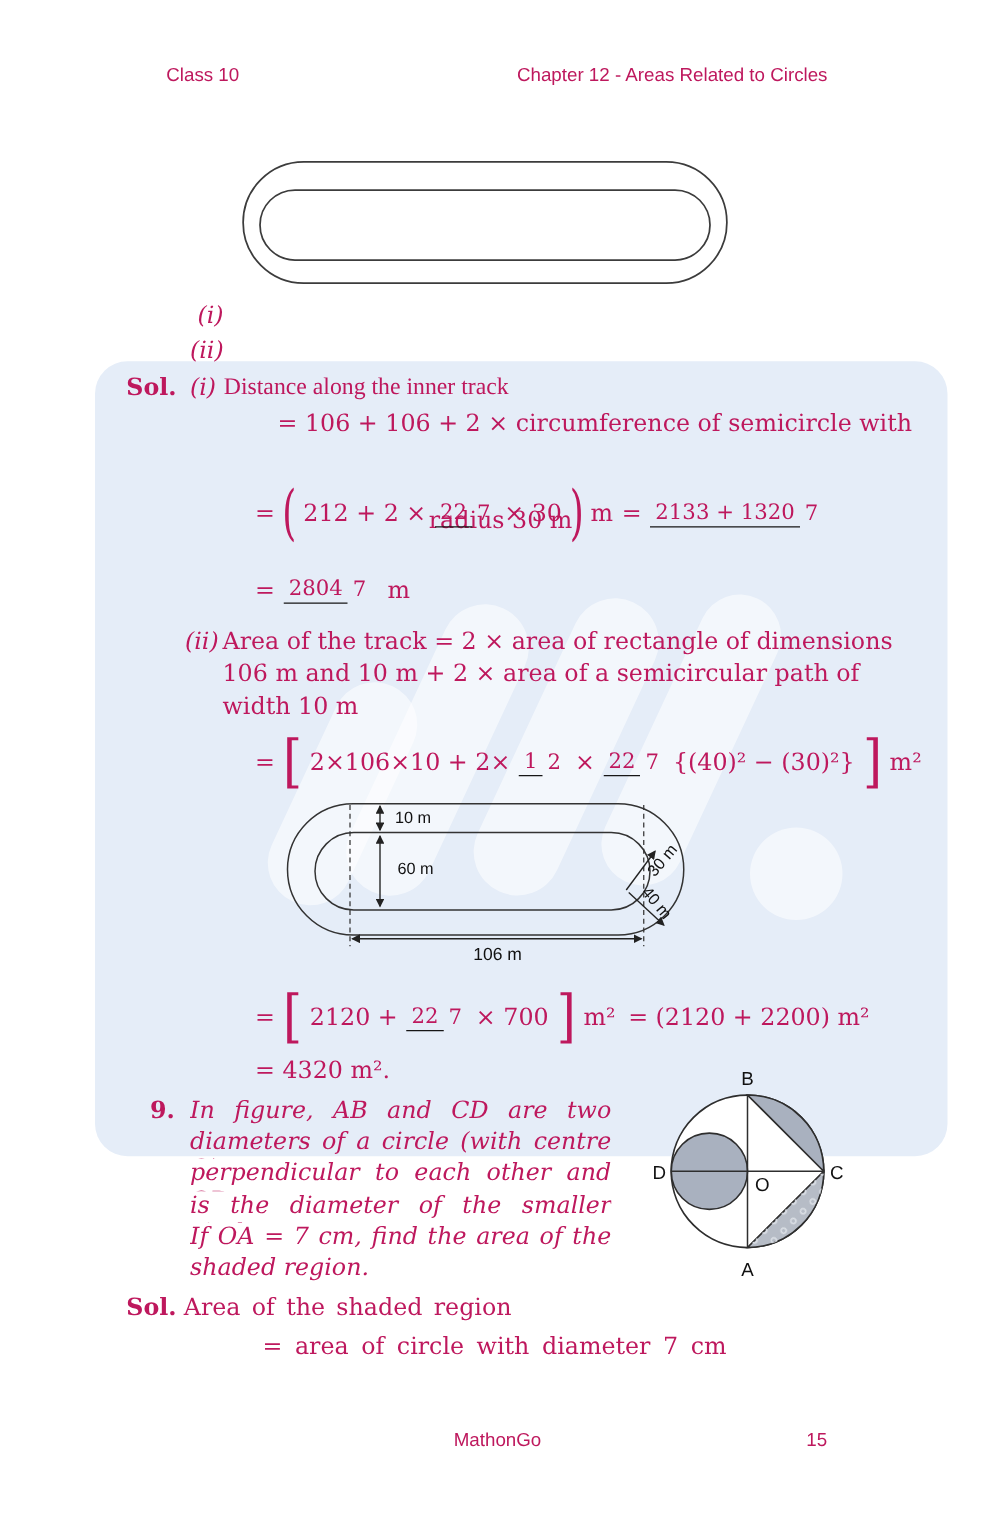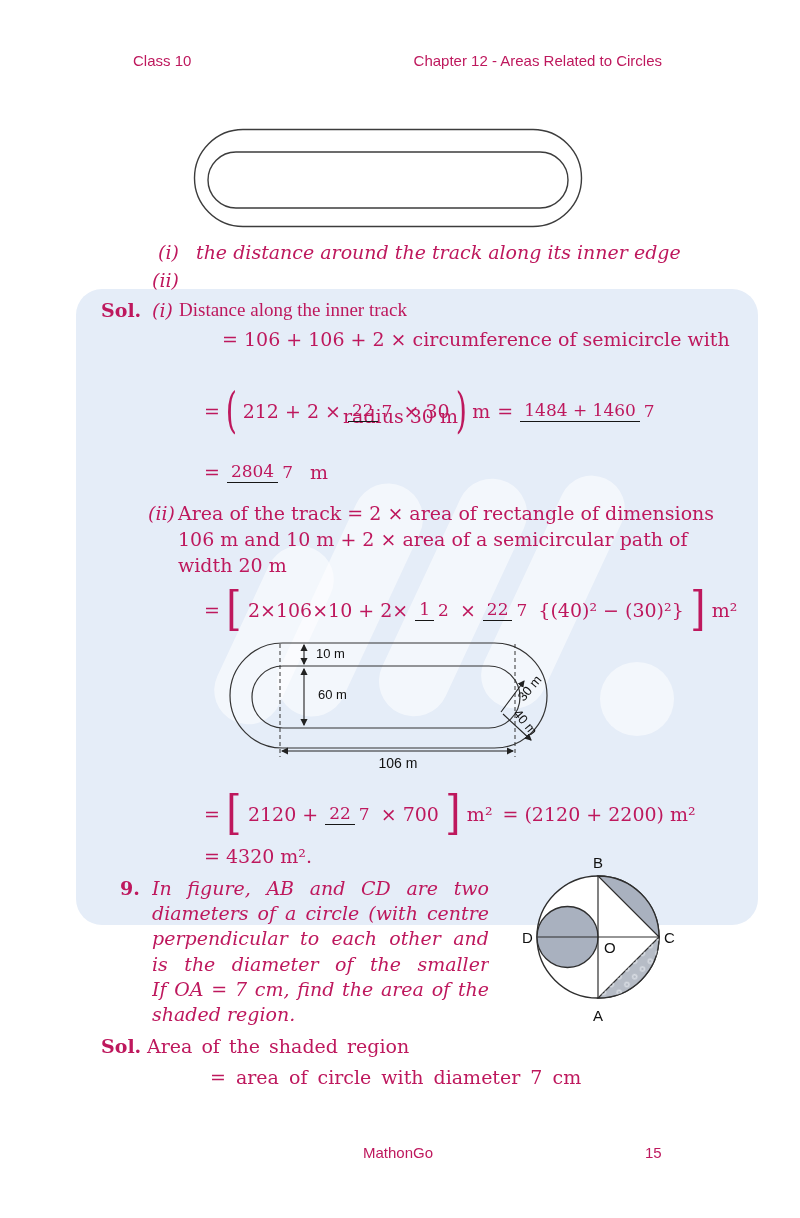--- a/index.html
+++ b/index.html
@@ -56,21 +56,20 @@
 
     <div class="abs sans" style="left:133px; top:52px; font-size:15px;">Class 10</div>
     <div class="abs sans" style="right:138px; top:52px; font-size:15px;">Chapter 12 - Areas Related to Circles</div>
 
     <svg style="left:193px; top:128px;" width="390" height="100" viewBox="0 0 390 100">
       <rect x="1.5" y="1.5" width="387" height="97" rx="48.5" fill="none" stroke="#3c3c3c" stroke-width="1.4"></rect>
       <rect x="15" y="24" width="360" height="56" rx="28" fill="none" stroke="#3c3c3c" stroke-width="1.4"></rect>
     </svg>
 
     <div class="abs txt it" style="left:158px; top:241px;">(i)</div>
-    <div class="abs txt it" style="left:196px; top:241px;">the distance around the track along its inner edge</div>
     <div class="abs txt it" style="left:152px; top:269px;">(ii)</div>
 
     <div class="abs txt bold" style="left:101px; top:299px;">Sol.</div>
     <div class="abs txt it" style="left:152px; top:299px;">(i)</div>
     <div class="abs txt" style="left:179px; top:299px;font-family:Liberation Serif, serif;">Distance along the inner track</div>
     <div class="abs txt" style="left:222px; top:328px;">= 106 + 106 + 2 × circumference of semicircle with</div>
     <div class="abs txt" style="left:343px; top:357px;margin-top:48px;">radius 30 m</div>
 
     <div class="eq" style="left:204px; top:383px; height:56px;">
       <span>=</span>
@@ -78,38 +77,38 @@
       <span>212 + 2 ×</span>
       <span class="frac">
         <span class="num">22</span>
         <span class="den">7</span>
       </span>
       <span>× 30</span>
       <span class="bigp">)</span>
       <span>m</span>
       <span>=</span>
       <span class="frac">
-        <span class="num">1484 + 1460</span>
+        <span class="num">2133 + 1320</span>
         <span class="den">7</span>
       </span>
     </div>
 
     <div class="eq" style="left:204px; top:447px; height:50px;">
       <span>=</span>
       <span class="frac">
         <span class="num">2804</span>
         <span class="den">7</span>
       </span>
       <span style="margin-left:6px;">m</span>
     </div>
 
     <div class="abs txt it" style="left:148px; top:502px;">(ii)</div>
     <div class="abs txt" style="left:178px; top:502px;">Area of the track = 2 × area of rectangle of dimensions</div>
     <div class="abs txt" style="left:178px; top:528px;">106 m and 10 m + 2 × area of a semicircular path of</div>
-    <div class="abs txt" style="left:178px; top:554px;">width 20 m</div>
+    <div class="abs txt" style="left:178px; top:554px;">width 10 m</div>
 
     <div class="eq" style="left:204px; top:583px; height:54px;">
       <span>=</span>
       <span class="bigb">[</span>
       <span>2×106×10 + 2×</span>
       <span class="frac">
         <span class="num">1</span>
         <span class="den">2</span>
       </span>
       <span>×</span>

